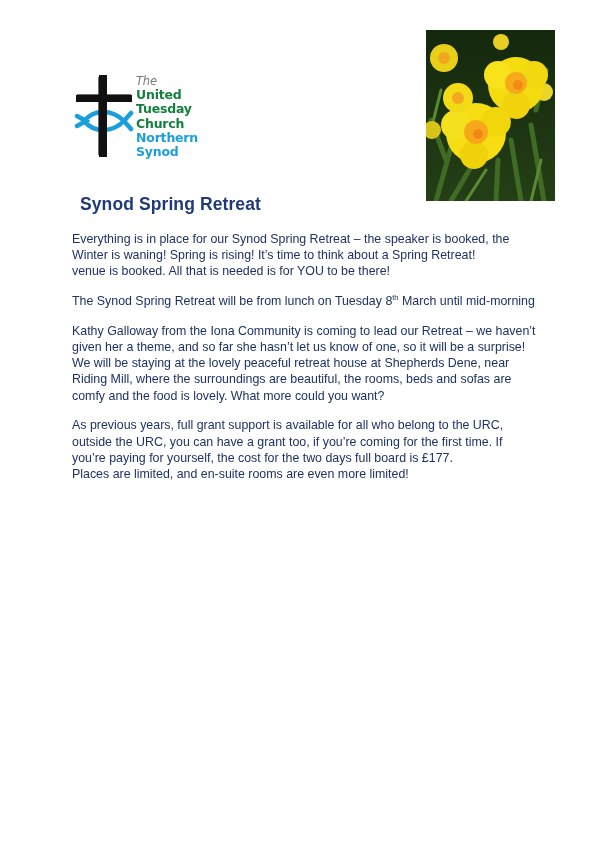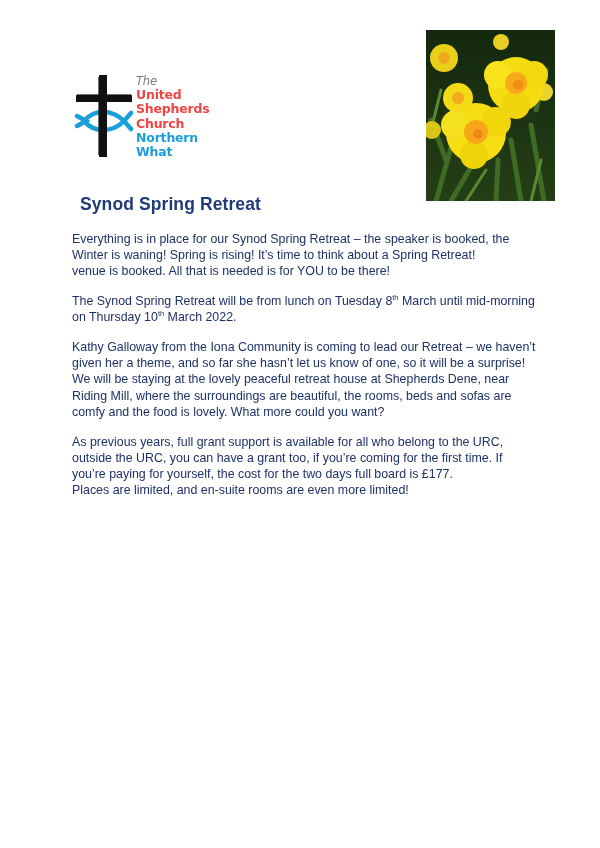--- a/index.html
+++ b/index.html
@@ -44,21 +44,21 @@
       font-size: 12.5px;
       line-height: 14.2px;
       letter-spacing: -0.2px;
     }
     .logo-text .the {
       color: #7a7a7a;
       font-style: italic;
       font-size: 11.5px;
     }
     .logo-text .urc {
-      color: #ef4444;
+      color: #15803d;
       font-weight: bold;
     }
     .logo-text .synod {
       color: #1a9fdb;
       font-weight: bold;
     }
     
     .photo {
       position: absolute;
       left: 426px;
@@ -124,24 +124,24 @@
       <path d="M3 44 L12 49 L3 54" fill="none" stroke="#1a9fdb" stroke-width="4.5" stroke-linecap="round"></path>
 
       <rect x="25" y="3" width="8" height="82" fill="#111111"></rect>
       <rect x="2" y="23" width="56" height="7" fill="#111111"></rect>
       <rect x="24" y="5" width="2" height="78" fill="#111111" opacity="0.6"></rect>
       <rect x="3" y="22" width="54" height="2" fill="#111111" opacity="0.6"></rect>
     </svg>
     <div class="logo-text">
       <div class="the">The</div>
       <div class="urc">United</div>
-      <div class="urc">Shepherds</div>
+      <div class="urc">Tuesday</div>
       <div class="urc">Church</div>
       <div class="synod">Northern</div>
-      <div class="synod">What</div>
+      <div class="synod">Synod</div>
     </div>
   </div>
 
   <div class="photo">
     <svg width="129" height="171" viewBox="0 0 129 171" xmlns="http://www.w3.org/2000/svg">
       <defs>
         <linearGradient id="bg" x1="0" y1="0" x2="0" y2="1">
           <stop offset="0" stop-color="#14280d"></stop>
           <stop offset="1" stop-color="#243f16"></stop>
         </linearGradient>
@@ -196,21 +196,20 @@
 
   <div class="body-text">
     <p>
       <span class="line">Everything is in place for our Synod Spring Retreat – the speaker is booked, the</span>
       <span class="line">Winter is waning! Spring is rising! It’s time to think about a Spring Retreat!</span>
       <span class="line">venue is booked. All that is needed is for YOU to be there!</span>
     </p>
 
     <p>
       <span class="line"><span>The Synod Spring Retreat will be from lunch on </span><span class="u"><span>Tuesday 8</span><sup>th</sup><span> March</span></span><span> until mid-morning</span></span>
-      <span class="line"><span>on </span><span class="u"><span>Thursday 10</span><sup>th</sup><span> March 2022</span></span><span>.</span></span>
     </p>
 
     <p>
       <span class="line">Kathy Galloway from the Iona Community is coming to lead our Retreat – we haven’t</span>
       <span class="line">given her a theme, and so far she hasn’t let us know of one, so it will be a surprise!</span>
       <span class="line">We will be staying at the lovely peaceful retreat house at Shepherds Dene, near</span>
       <span class="line">Riding Mill, where the surroundings are beautiful, the rooms, beds and sofas are</span>
       <span class="line">comfy and the food is lovely. What more could you want?</span>
     </p>
 

